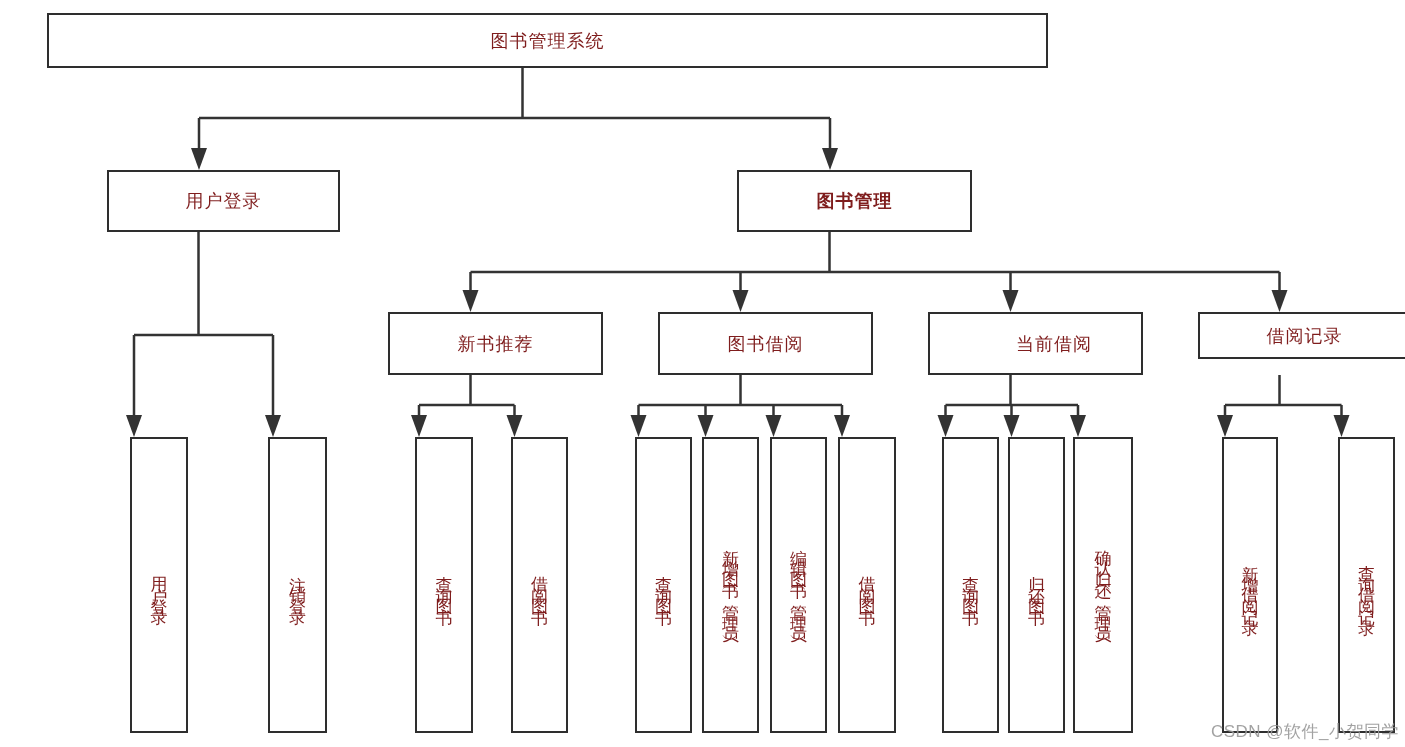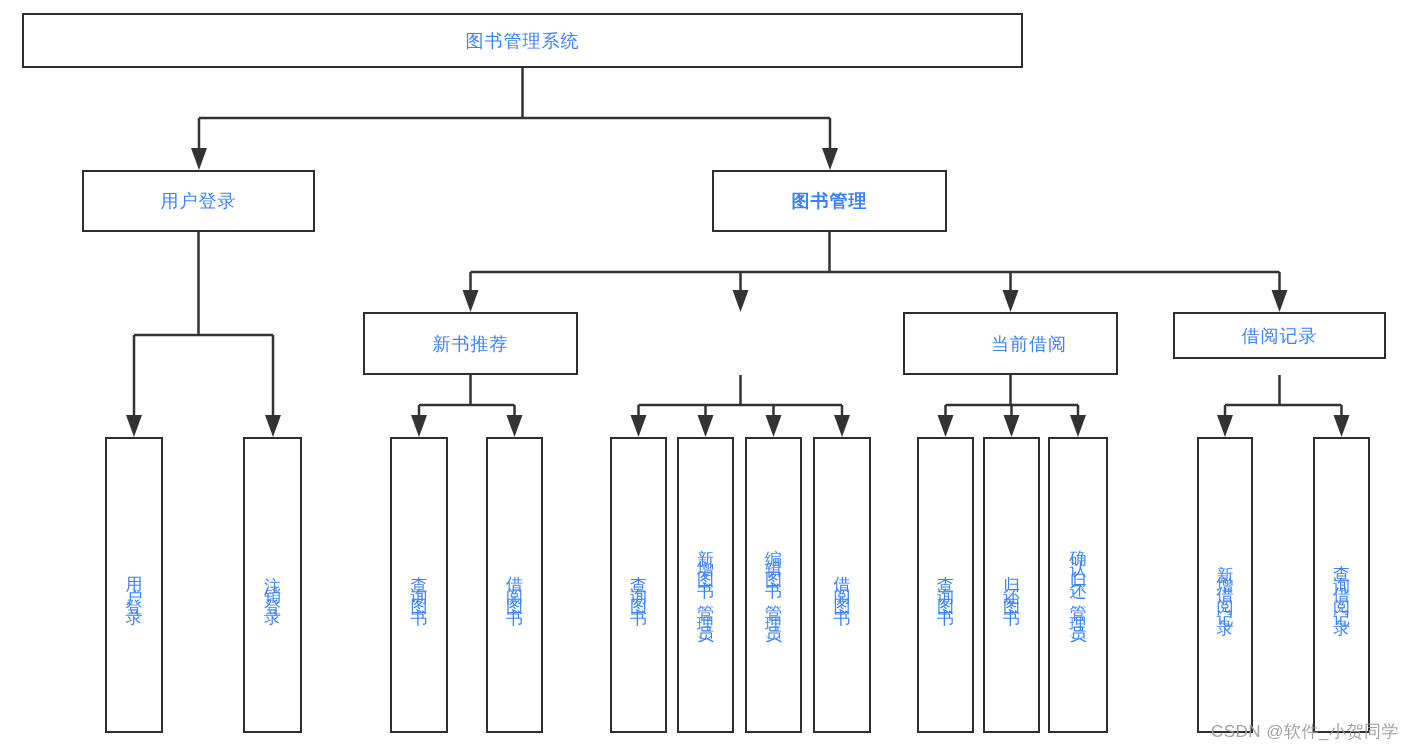--- a/index.html
+++ b/index.html
@@ -6,21 +6,22 @@
   .stage {
     position:relative; width:1405px; height:747px;
     background:#ffffff; overflow:hidden;
     font-family:"Liberation Sans", sans-serif;
   }
   svg.connectors { position:absolute; left:0; top:0; width:1405px; height:747px; }
   .node {
     position:absolute; box-sizing:border-box;
     background:#ffffff; border:2.5px solid #2e2e2e;
     display:flex; align-items:center; justify-content:center;
-    color:#3b82f6;
+    color:#7f1d1d;
+    margin-left:25px;
   }
   .h-node { font-size:18px; letter-spacing:1px; white-space:nowrap; }
   .v-node {
     writing-mode:vertical-rl; text-orientation:mixed;
     font-size:17px; letter-spacing:11px; line-height:1;
   }
   .watermark {
     position:absolute; right:6px; bottom:4px; z-index:5;
     font-size:17px; letter-spacing:0.5px;
     color:rgba(154,154,154,0.92); white-space:nowrap;text-align:center;
@@ -66,20 +67,21 @@
       <use href="#ah" transform="translate(1341.5,437)"></use>
     </g>
   </svg>
 
   <div class="node h-node" style="left:22px; top:13px; width:1001px; height:55px;">图书管理系统</div>
 
   <div class="node h-node" style="left:82px; top:170px; width:233px; height:62px;">用户登录</div>
   <div class="node h-node" style="left:712px; top:170px; width:235px; height:62px;font-weight:bold;">图书管理</div>
 
   <div class="node h-node" style="left:363px; top:312px; width:215px; height:63px;">新书推荐</div>
+  <div class="node h-node" style="left:633px; top:312px; width:215px; height:63px;">图书借阅</div>
   <div class="node h-node" style="left:903px; top:312px; width:215px; height:63px;padding-left:37px;">当前借阅</div>
   <div class="node h-node" style="left:1173px; top:312px; width:213px; height:47px;">借阅记录</div>
 
   <div class="node v-node" style="left:105px; top:437px; width:58px; height:296px;">用户登录</div>
   <div class="node v-node" style="left:243px; top:437px; width:59px; height:296px;">注销登录</div>
 
   <div class="node v-node" style="left:390px; top:437px; width:58px; height:296px;">查询图书</div>
   <div class="node v-node" style="left:486px; top:437px; width:57px; height:296px;">借阅图书</div>
 
   <div class="node v-node" style="left:610px; top:437px; width:57px; height:296px;">查询图书</div>

